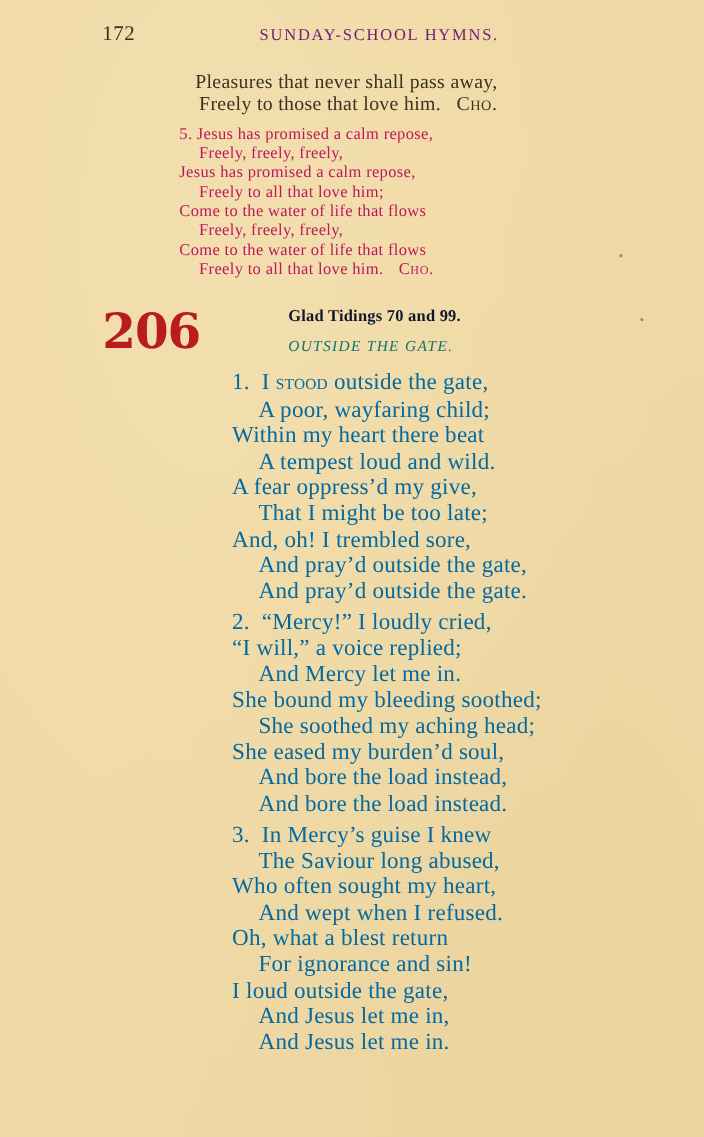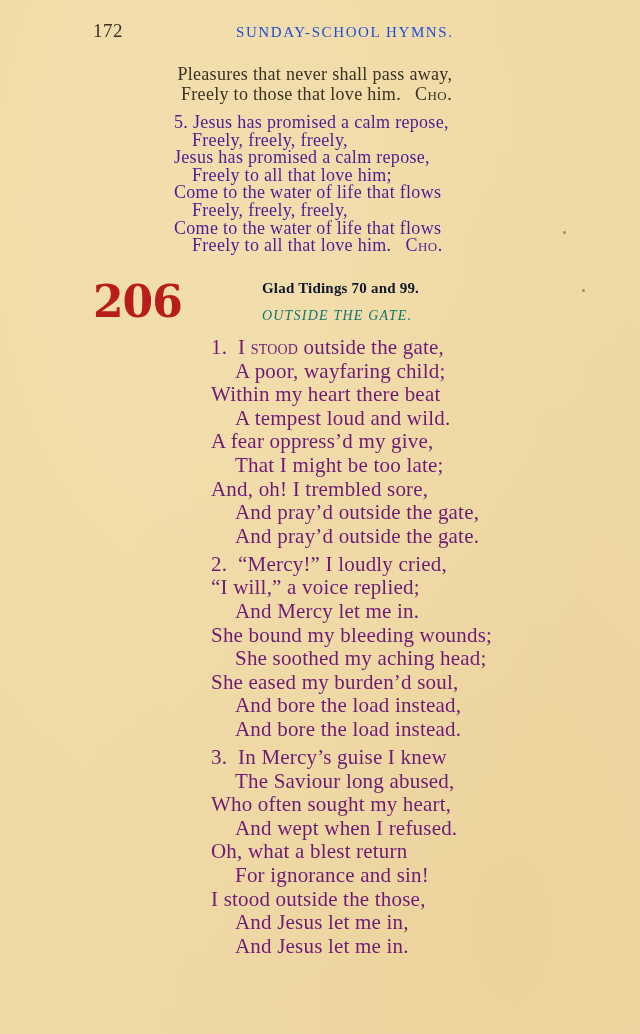--- a/index.html
+++ b/index.html
@@ -7,35 +7,35 @@
       width: 640px; height: 1034px; overflow: hidden;
       background: #efd9a5;
       background-image: radial-gradient(ellipse at 30% 20%, rgba(245,226,180,0.6), rgba(236,212,158,0) 70%),
                         radial-gradient(ellipse at 80% 90%, rgba(232,206,150,0.5), rgba(236,212,158,0) 60%);
       position: relative;
       font-family: "Liberation Serif", "DejaVu Serif", serif;
       color: #2e2718;
     }
     .abs { position: absolute; white-space: nowrap; }
     .page-number { left: 93px; top: 20px; font-size: 19px; letter-spacing: 0.5px; color: #3a3120; }
-    .running-head { left: 236px; top: 24px; font-size: 15px; letter-spacing: 1.6px; color: #1d4ed8; font-variant: small-caps; }
+    .running-head { left: 236px; top: 24px; font-size: 15px; letter-spacing: 1.6px; color: #701a75; font-variant: small-caps; }
 
     .prev-block { left: 163px; top: 64px; font-size: 18px; line-height: 20px; color: #3a3222; letter-spacing: 0.3px; }
     .prev-block .line { display: block; height: 20px; text-align: right; }
 
-    .verse5 { left: 174px; top: 114px; font-size: 18px; line-height: 17.6px; color: #4c1d95; letter-spacing: 0.3px; }
+    .verse5 { left: 163px; top: 114px; font-size: 15px; line-height: 17.6px; color: #be185d; letter-spacing: 0.3px; }
     .line { display: block; }
     .indent { padding-left: 18px; }
     .cho { font-variant: small-caps; margin-left: 14px; letter-spacing: 0.5px; }
 
     .hymn-number { left: 93px; top: 276px; font-size: 44px; font-weight: bold; color: #b91c1c; letter-spacing: -1px; font-family: "DejaVu Serif", serif; }
     .tune-ref { left: 262px; top: 280px; font-size: 15px; font-weight: bold; color: #0f172a; letter-spacing: 0.2px; }
     .hymn-title { left: 262px; top: 308px; font-size: 14px; color: #0f766e; letter-spacing: 1.2px; font-family: "Liberation Serif", serif; font-style: italic; }
 
-    .hymn-body { left: 211px; top: 336px; font-size: 21px; line-height: 23.6px; color: #701a75; letter-spacing: 0.2px; }
+    .hymn-body { left: 211px; top: 336px; font-size: 21px; line-height: 23.6px; color: #0369a1; letter-spacing: 0.2px; }
     .hymn-body .indent { padding-left: 24px; }
     .stanza { margin-bottom: 4.5px; }
     .sc { font-variant: small-caps; font-size: 0.95em; }
 
     .speck { position: absolute; width: 3px; height: 3px; border-radius: 50%; background: #6b5a3d; opacity: 0.6; }
   </style>
 </head>
 <body>
 
 <div>
@@ -72,34 +72,34 @@
       <span class="line">A fear oppress’d my give,</span>
       <span class="line indent">That I might be too late;</span>
       <span class="line">And, oh! I trembled sore,</span>
       <span class="line indent">And pray’d outside the gate,</span>
       <span class="line indent">And pray’d outside the gate.</span>
     </div>
     <div class="stanza">
       <span class="line"><span>2.</span>&nbsp; <span>“Mercy!” I loudly cried,</span></span>
       <span class="line">“I will,” a voice replied;</span>
       <span class="line indent">And Mercy let me in.</span>
-      <span class="line">She bound my bleeding wounds;</span>
+      <span class="line">She bound my bleeding soothed;</span>
       <span class="line indent">She soothed my aching head;</span>
       <span class="line">She eased my burden’d soul,</span>
       <span class="line indent">And bore the load instead,</span>
       <span class="line indent">And bore the load instead.</span>
     </div>
     <div class="stanza">
       <span class="line"><span>3.</span>&nbsp; <span>In Mercy’s guise I knew</span></span>
       <span class="line indent">The Saviour long abused,</span>
       <span class="line">Who often sought my heart,</span>
       <span class="line indent">And wept when I refused.</span>
       <span class="line">Oh, what a blest return</span>
       <span class="line indent">For ignorance and sin!</span>
-      <span class="line">I stood outside the those,</span>
+      <span class="line">I loud outside the gate,</span>
       <span class="line indent">And Jesus let me in,</span>
       <span class="line indent">And Jesus let me in.</span>
     </div>
   </div>
 
   <span class="speck" style="left:563px;top:231px;"></span>
   <span class="speck" style="left:582px;top:289px;"></span>
 </div>
 
 </body></html>

